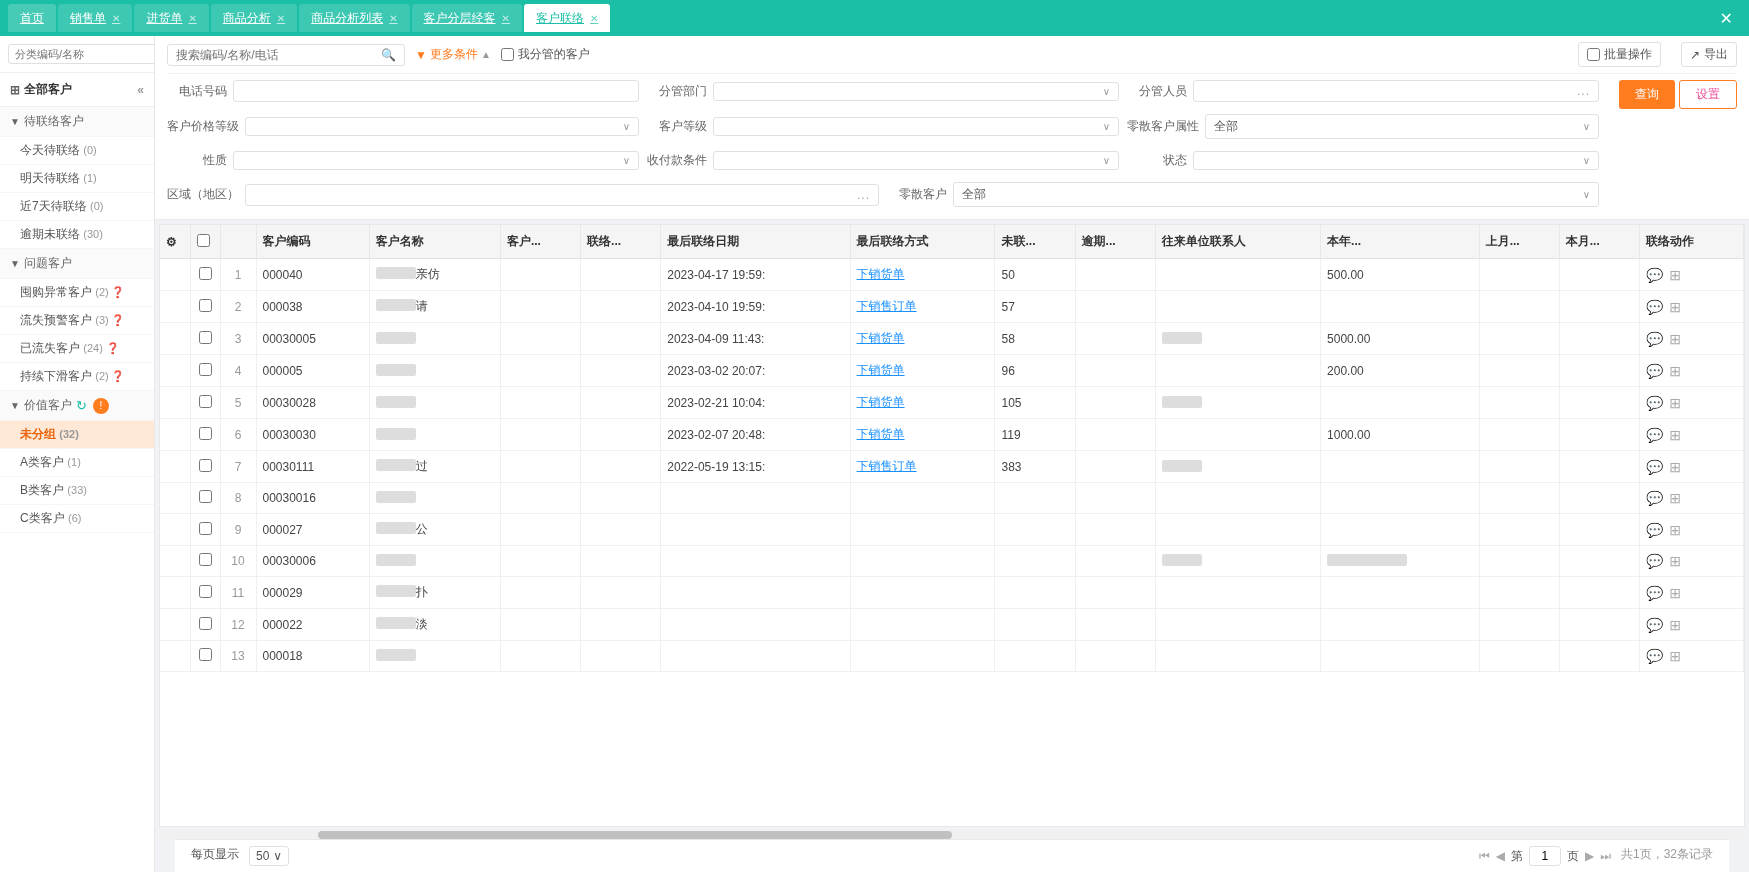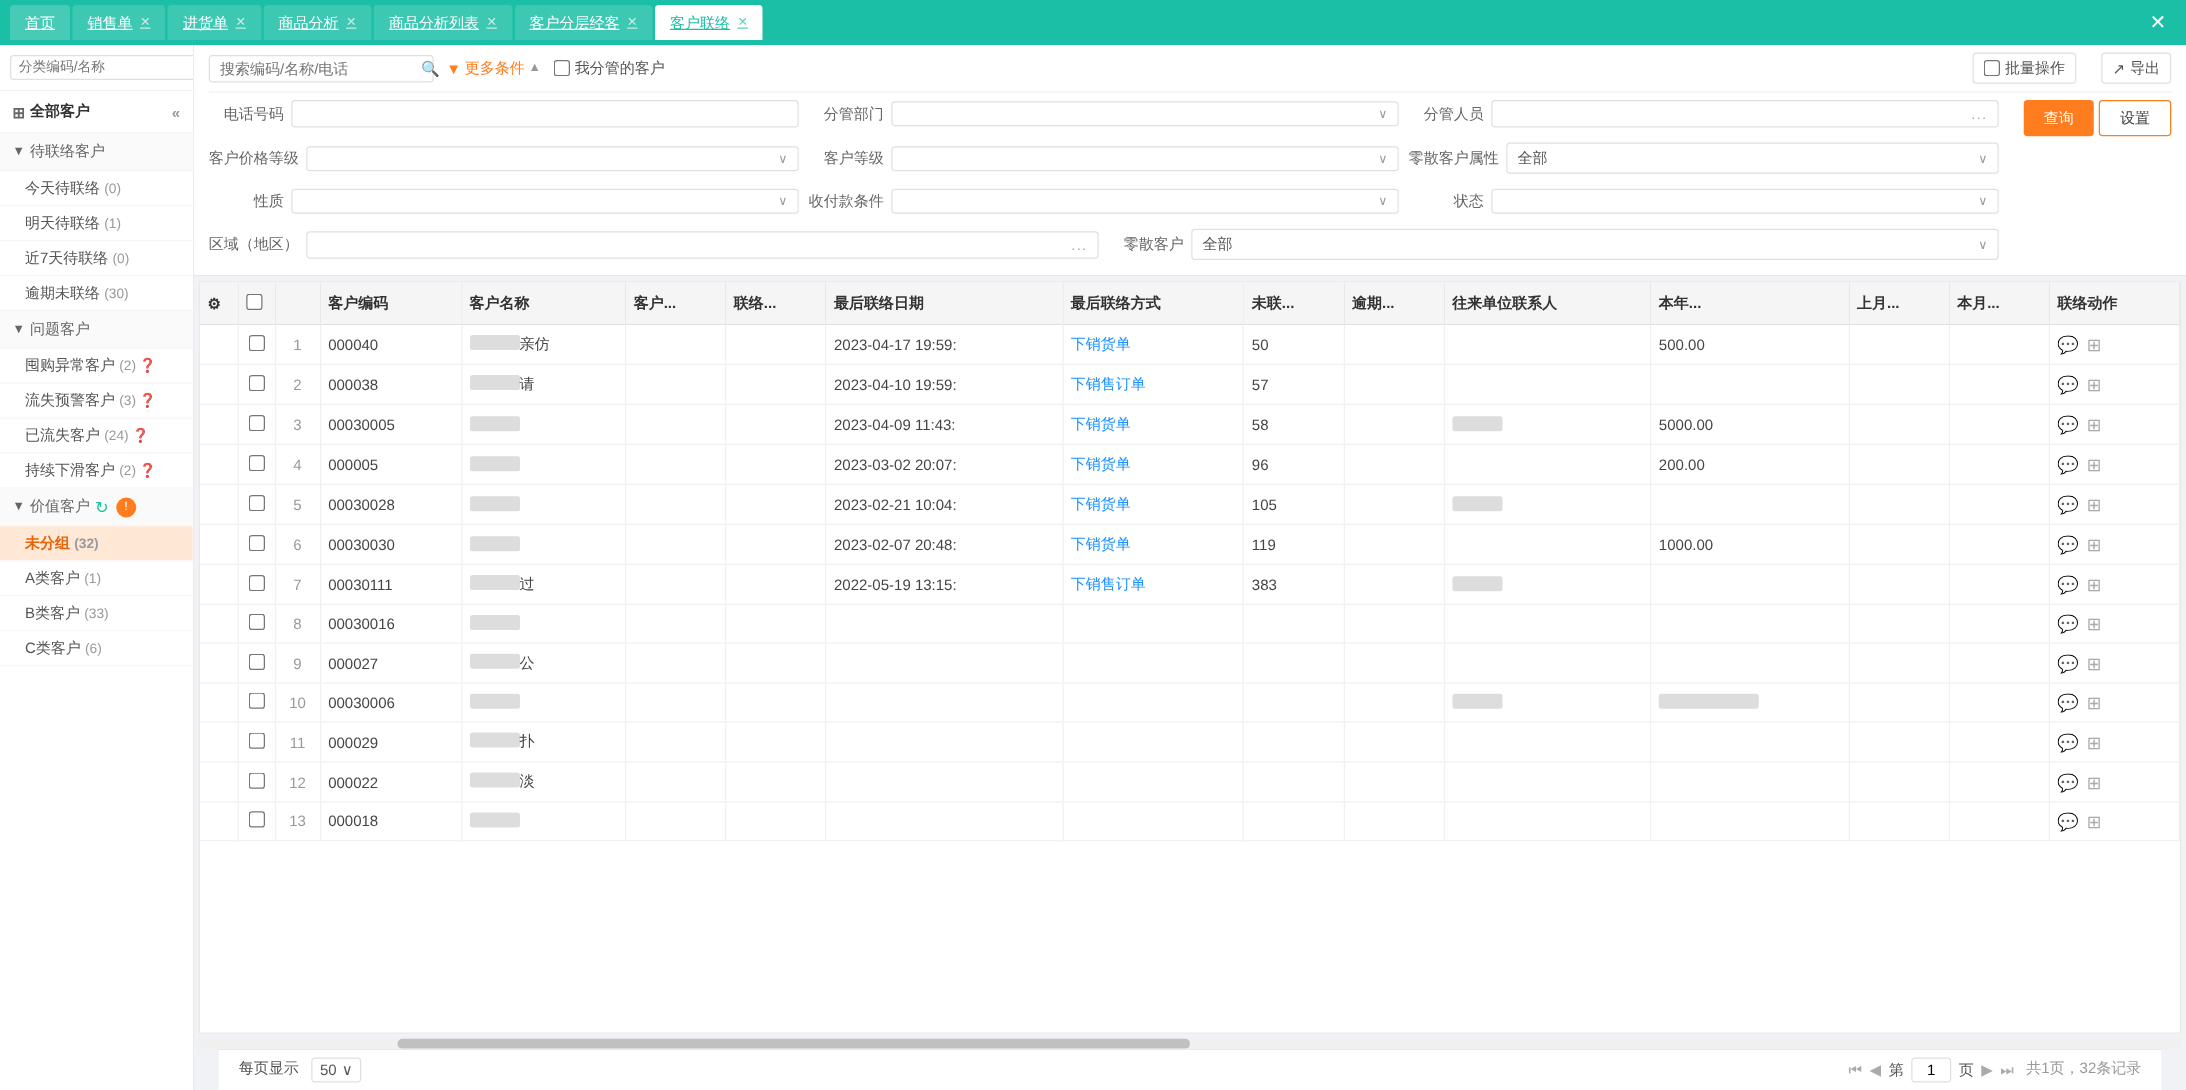--- a/index.html
+++ b/index.html
@@ -123,21 +123,21 @@
       padding-bottom: 6px;
     }
     .search-box {
       display: flex;
       align-items: center;
       border: 1px solid #e0e0e0;
       border-radius: 3px;
       padding: 3px 8px;
       gap: 6px;
       background: #fff;
-      width: 180px;
+      width: 238px;
     }
     .search-box input { border: none; outline: none; flex: 1; font-size: 12px; }
     .more-conditions {
       display: flex;
       align-items: center;
       color: #ff7c1f;
       gap: 3px;
       cursor: pointer;
     }
     .my-customers {
@@ -214,21 +214,21 @@
       background: #ff7c1f;
       color: #fff;
       border: none;
       border-radius: 3px;
       padding: 5px 16px;
       cursor: pointer;
       white-space: nowrap;
     }
     .btn-reset {
       background: #fff;
-      color: #404040;
+      color: #ec4899;
       border: 1px solid #ff7c1f;
       border-radius: 3px;
       padding: 5px 16px;
       cursor: pointer;
       white-space: nowrap;
     }
 
     
     .table-container {
       flex: 1;
@@ -262,21 +262,21 @@
       border-bottom: 1px solid #f0f0f0;
     }
     tbody td {
       padding: 7px 6px;
       color: #444;
       white-space: nowrap;
       border-right: 1px solid #f0f0f0;
     }
     .row-num { color: #999; text-align: center; width: 36px; }
     .col-checkbox { width: 30px; text-align: center; }
-    .link-cell { color: #1890ff; cursor: pointer; }
+    .link-cell { color: #1890ff; cursor: pointer; text-decoration: underline; }
     .blurred {
       background: #ddd;
       border-radius: 2px;
       color: transparent;
       user-select: none;
       display: inline-block;
       height: 12px;
       min-width: 60px;
     }
     .blurred-sm { min-width: 40px; }

